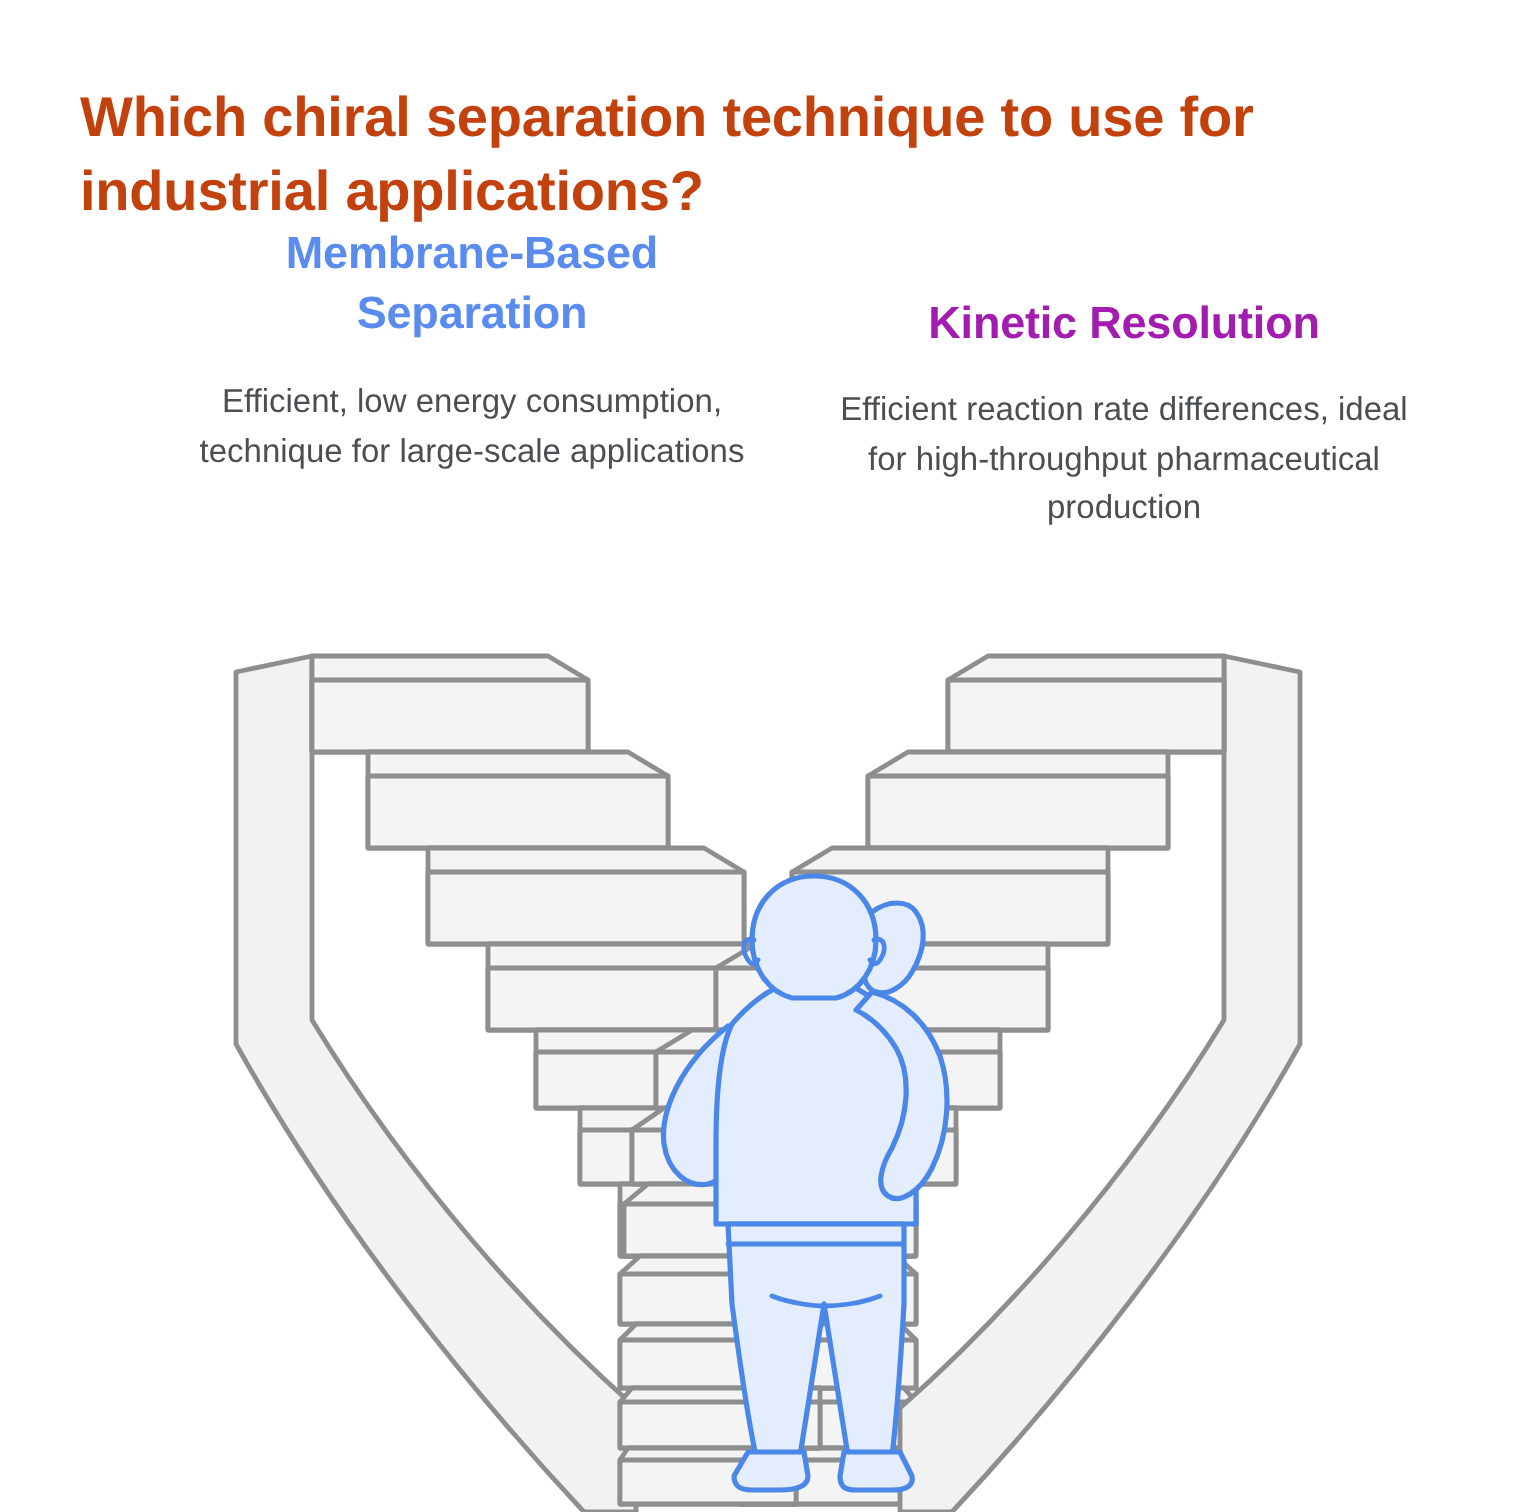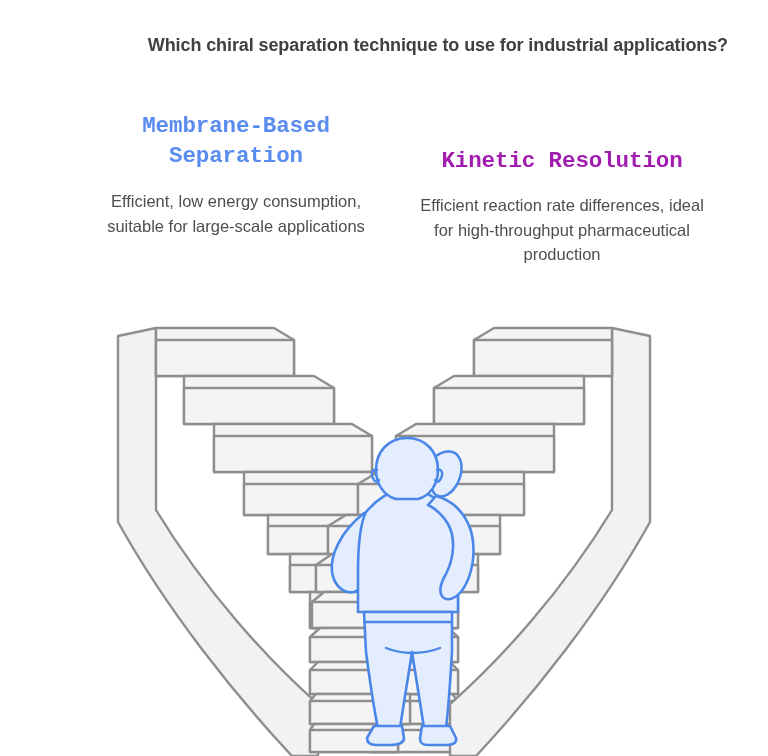--- a/index.html
+++ b/index.html
@@ -21,43 +21,42 @@
     inset: 0;
     background: #ffffff;
   }
 
   
   .title {
     position: absolute;
     top: 22px;
     left: 40px;
     width: 688px;
-    text-align: right;
-    font-size: 18px;
+    text-align: left;
+    font-size: 28px;
     line-height: 1.32;
     font-weight: 700;
-    color: #404040;
+    color: #c2410c;
     letter-spacing: -0.1px;
   }
 
   
   .col {
     position: absolute;
     top: 112px;
   }
   .col-left  { left: 96px;  width: 280px; }
   .col-right { left: 412px; width: 300px; }
 
   .col-heading {
     text-align: center;
     font-size: 22.5px;
     line-height: 1.33;
     font-weight: 700;
     letter-spacing: -0.1px;
-    font-family: Liberation Mono, monospace;
   }
   .col-heading.blue  { color: #5a8cf0; }
   .col-heading.green { color: #a21caf; }
 
   .col-right .col-heading { padding-top: 35px; }
 
   .col-body {
     margin-top: 17px;
     text-align: center;
     font-size: 16.5px;
@@ -83,21 +82,21 @@
 </style>
 </head>
 <body>
 
 <div class="slide">
 
   <h1 class="title">Which chiral separation technique to use for industrial applications?</h1>
 
   <div class="col col-left">
     <div class="col-heading blue">Membrane-Based Separation</div>
-    <div class="col-body">Efficient, low energy consumption, suitable for large-scale applications</div>
+    <div class="col-body">Efficient, low energy consumption, technique for large-scale applications</div>
   </div>
 
   <div class="col col-right">
     <div class="col-heading green">Kinetic Resolution</div>
     <div class="col-body">Efficient reaction rate differences, ideal for high-throughput pharmaceutical production</div>
   </div>
 
   <div class="illustration">
     <svg viewBox="0 0 576 456" xmlns="http://www.w3.org/2000/svg">
       <defs>

